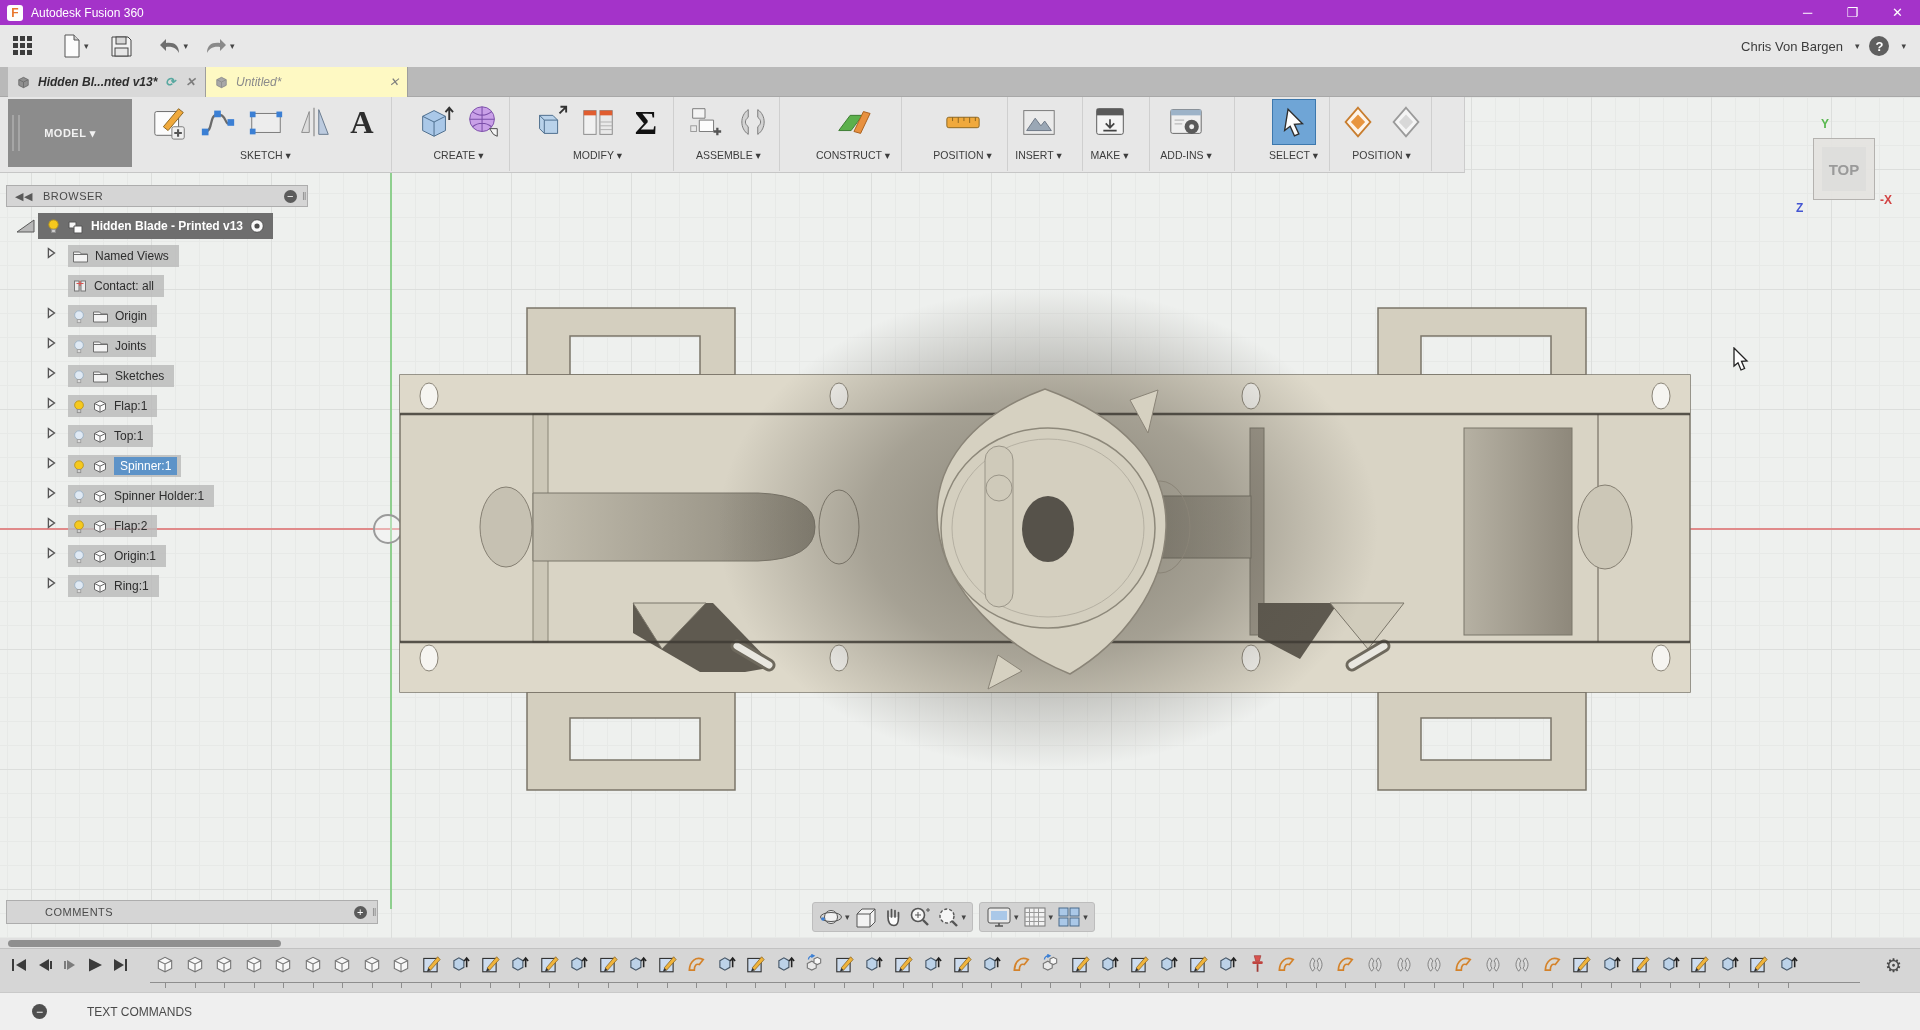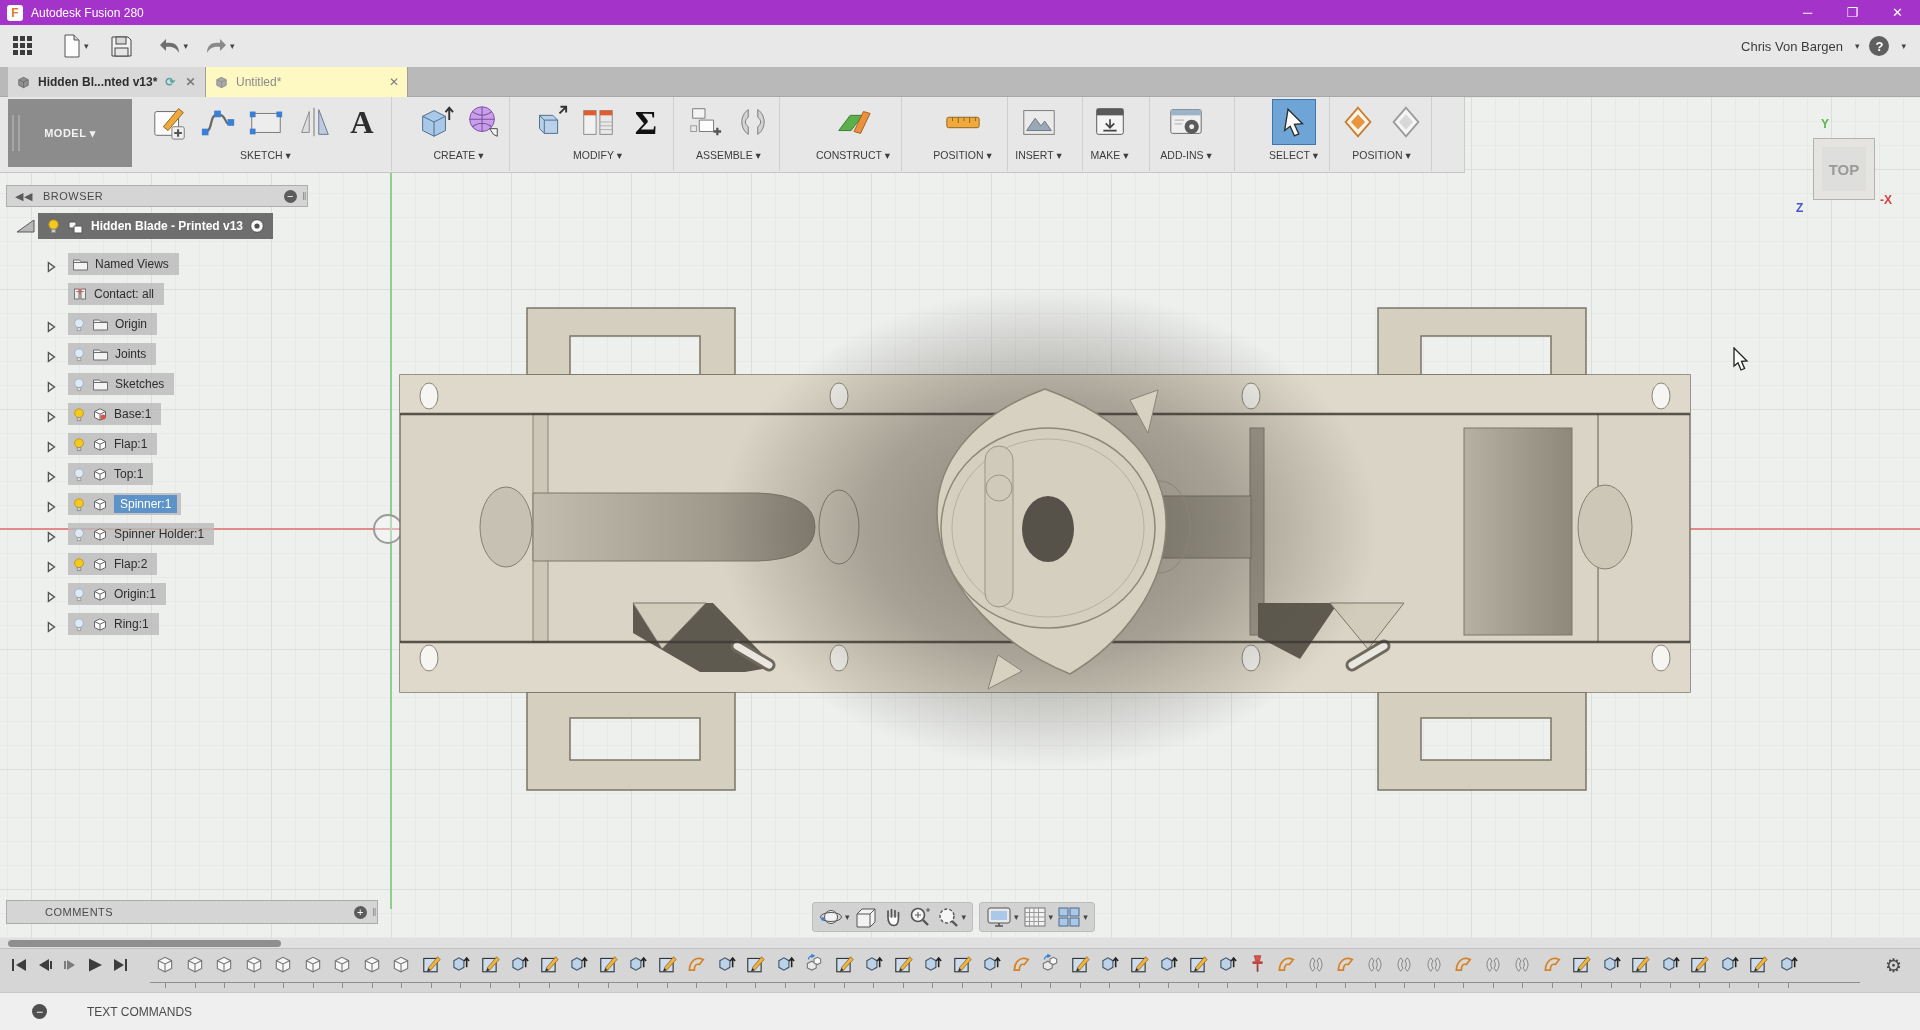--- a/index.html
+++ b/index.html
@@ -21,21 +21,21 @@
     display:flex; align-items:center; }
   .qat-ic { display:inline-flex; align-items:center; justify-content:center; height:30px; }
   .caret { font-size:9px; color:#444; margin-left:2px; }
   .qat-right { position:absolute; right:14px; top:0; height:42px; display:flex;
     align-items:center; gap:10px; color:#3c3c3c; font-size:13px; }
   .help-circle { width:20px; height:20px; border-radius:50%; background:#5f5f5f; color:#fff;
     font-weight:bold; font-size:13px; display:flex; align-items:center; justify-content:center; }
 
   
   .tabbar { position:absolute; left:0; top:67px; width:1920px; height:30px; background:#b9b9b9;
-    border-bottom:1px solid #a8a8a8; }
+    border-bottom:1px solid #a8a8a8;font-style:italic; }
   .doc-tab { position:absolute; top:0; height:30px; display:flex; align-items:center;
     font-size:12px; padding:0 8px; border-right:1px solid #9e9e9e; }
   .doc-tab.active { background:#d9d9d9; color:#2e2e2e; font-weight:bold; }
   .doc-tab.inactive { background:#fef9c3; color:#8b8b8b; }
   .tab-x { color:#7e7e7e; font-size:12px; margin-left:10px; }
   .tab-sync { color:#58a8a0; font-size:12px; margin-left:8px; }
 
   
   .viewport { position:absolute; left:0; top:97px; width:1920px; height:841px;
     background-color:#eef0ee;
@@ -83,21 +83,21 @@
   .browser-hdr { position:absolute; left:6px; top:185px; width:302px; height:22px;
     background:#d5d5d5; border:1px solid #adadad; display:flex; align-items:center;
     font-size:11px; color:#4a4a4a; letter-spacing:.5px; }
   .hdr-circle { width:13px; height:13px; border-radius:50%; background:#5c5c5c; color:#fff;
     font-size:11px; line-height:11px; display:flex; align-items:center; justify-content:center; }
   .grip { color:#8e8e8e; font-size:11px; margin-left:5px; }
   .root-row { position:absolute; left:14px; top:213px; height:26px; display:flex; align-items:center; }
   .root-bar { height:26px; background:#6e6e6e; display:flex; align-items:center;
     color:#fff; font-weight:bold; font-size:12px; padding:0 8px; gap:6px; }
   .tree { position:absolute; left:6px; top:245px; width:330px; }
-  .tree-row { height:30px; display:flex; align-items:flex-end; padding-left:38px; }
+  .tree-row { height:30px; display:flex; align-items:flex-start; padding-left:38px; }
   .tree-arrow { width:24px; display:flex; align-items:center; }
   .tree-pill { height:22px; background:rgba(186,186,186,.82); display:flex; align-items:center;
     padding:0 10px 0 4px; gap:6px; font-size:12px; color:#2d2d2d; }
   .pill-label.selected { background:#5d93c8; color:#fff; padding:2px 6px; margin-right:-6px; }
 
   
   .comments-hdr { position:absolute; left:6px; top:900px; width:372px; height:24px;
     background:#d5d5d5; border:1px solid #adadad; display:flex; align-items:center;
     font-size:11px; color:#4a4a4a; letter-spacing:.5px; }
   .navbar { position:absolute; left:812px; top:902px; height:30px; display:flex; gap:6px; }
@@ -124,21 +124,21 @@
   .status-circle { width:15px; height:15px; border-radius:50%; background:#4f4f4f; color:#fff;
     font-size:12px; display:flex; align-items:center; justify-content:center;
     margin:0 40px 0 32px; }
   svg { display:block; }
 </style>
 </head>
 <body>
 
 <div class="titlebar">
   <div class="fusion-logo">F</div>
-  <span>Autodesk Fusion 280</span>
+  <span>Autodesk Fusion 360</span>
   <div class="winbtns">
     <div class="winbtn">─</div>
     <div class="winbtn">❐</div>
     <div class="winbtn">✕</div>
   </div>
 </div>
 
 <div class="qat">
   <span class="qat-ic" style="margin-left:12px">
     <svg width="22" height="22" viewBox="0 0 22 22">
@@ -670,45 +670,20 @@
             <rect x="6" y="11.5" width="4" height="3.5" fill="#dcdcdc" stroke="#9e9e9e"></rect>
           </svg>
         </span>
         <span style="display: inline-flex;">
           <svg width="17" height="15" viewBox="0 0 17 15">
             <path d="M1.5 3 h6 l2 2 h6 v8 h-14 z" fill="#f3f3f3" stroke="#6e6e6e"></path>
             <path d="M1.5 5.5 h14" stroke="#6e6e6e"></path>
           </svg>
         </span>
         <span class="pill-label">Sketches</span>
-      </span>
-    </div>
-    <div class="tree-row">
-      <span class="tree-arrow">
-        <span style="display: inline-flex;">
-          <svg width="14" height="16" viewBox="0 0 16 16">
-            <path d="M5 3 L12 8 L5 13 Z" fill="#ececec" stroke="#555" stroke-width="1.5"></path>
-          </svg>
-        </span>
-      </span>
-      <span class="tree-pill">
-        <span style="display: inline-flex;">
-          <svg width="14" height="17" viewBox="0 0 16 16">
-            <circle cx="8" cy="6.5" r="5" fill="#f6c91e" stroke="#b8941a"></circle>
-            <rect x="6" y="11.5" width="4" height="3.5" fill="#cfcfcf" stroke="#8e8e8e"></rect>
-          </svg>
-        </span>
-        <span style="display: inline-flex;">
-          <svg width="16" height="17" viewBox="0 0 16 17">
-            <path d="M2.5 5.5 L8 2.8 L13.5 5.5 L13.5 11.5 L8 14.2 L2.5 11.5 Z" fill="#fafafa" stroke="#666"></path>
-            <path d="M2.5 5.5 L8 8.2 L13.5 5.5 M8 8.2 V14.2" fill="none" stroke="#666"></path>
-            <circle cx="11" cy="11" r="2.6" fill="#d9534f"></circle>
-          </svg>
-        </span>
-        <span class="pill-label">Base:1</span>
       </span>
     </div>
     <div class="tree-row">
       <span class="tree-arrow">
         <span style="display: inline-flex;">
           <svg width="14" height="16" viewBox="0 0 16 16">
             <path d="M5 3 L12 8 L5 13 Z" fill="#ececec" stroke="#555" stroke-width="1.5"></path>
           </svg>
         </span>
       </span>

